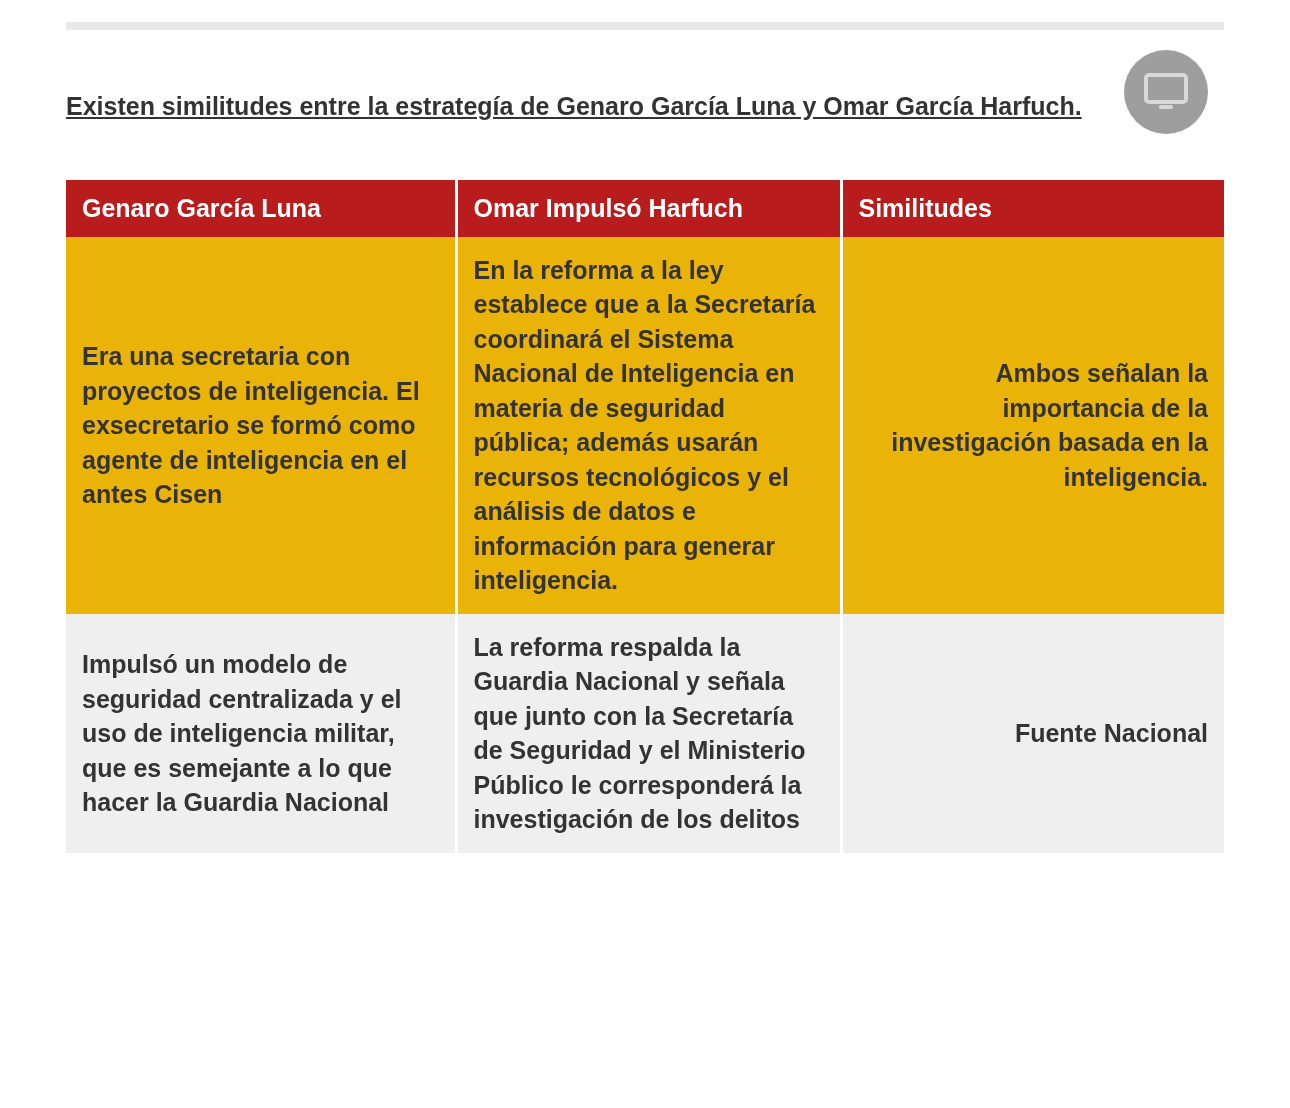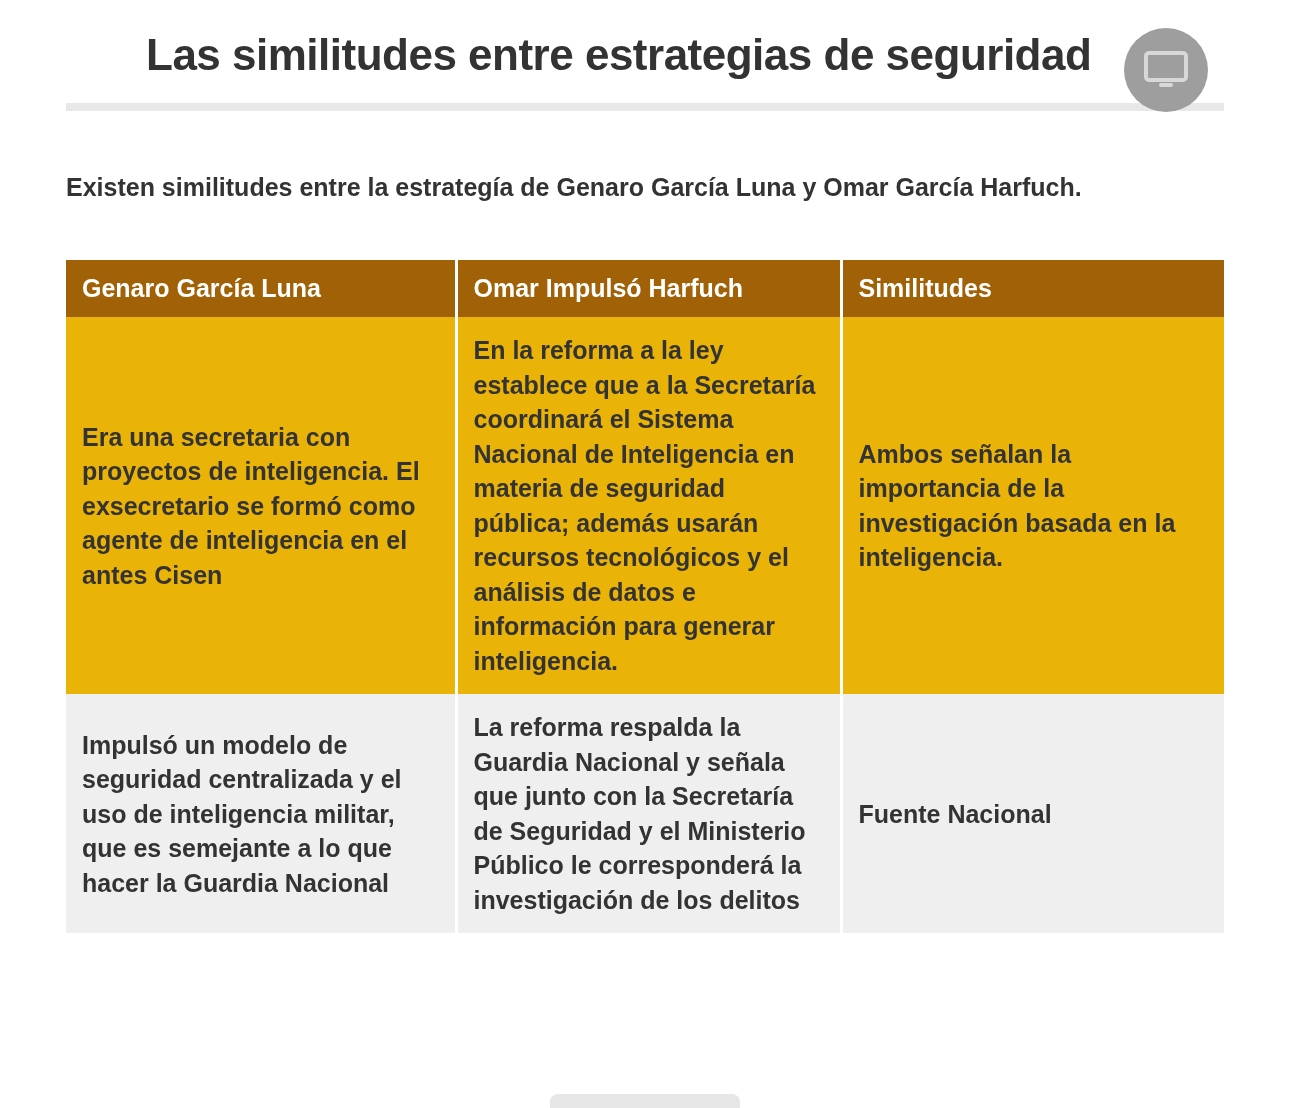--- a/index.html
+++ b/index.html
@@ -38,49 +38,50 @@
     height: 8px;
     background: #e8e8e8;
     width: 100%;
   }
   .intro {
     margin-top: 60px;
     font-size: 25px;
     font-weight: bold;
     color: #333333;
     line-height: 1.35;
+    text-decoration: underline;
   }
   table.compare {
     margin-top: 56px;
     border-collapse: collapse;
     width: 1158px;
     table-layout: fixed;
   }
   table.compare th {
-    background: #a16207;
+    background: #b91c1c;
     color: #ffffff;
     font-size: 25px;
     font-weight: bold;
     text-align: left;
     padding: 14px 16px;
     border-right: 3px solid #ffffff;
     vertical-align: middle;
   }
   table.compare th:last-child { border-right: none; margin-top: 12px; }
   table.compare td {
     font-size: 25px;
     font-weight: bold;
     color: #333333;
     line-height: 1.38;
     padding: 16px 16px;
     vertical-align: middle;
     border-right: 3px solid #ffffff;
     background: #eab308;
   }
-  table.compare td:last-child { border-right: none; }
+  table.compare td:last-child { border-right: none; text-align: right; }
   table.compare tr.alt td {
     background: #efefef;
   }
   col.c1 { width: 390px; }
   col.c2 { width: 385px; }
   col.c3 { width: 383px; }
   .source {
     position: absolute;
     left: 66px;
     bottom: 12px;
@@ -110,21 +111,20 @@
     height: 14px;
     background: #e6e6e6;
     border-radius: 8px 8px 0 0;
   }
 </style>
 </head>
 <body>
 
 <div class="page">
 
-  <h1 class="title">Las similitudes entre estrategias de seguridad</h1>
   <div class="title-rule"></div>
 
   <p class="intro">Existen similitudes entre la estrategía de Genaro García Luna y Omar García Harfuch.</p>
 
   <table class="compare">
     <colgroup>
       <col class="c1">
         <col class="c2">
         <col class="c3">
     </colgroup>

